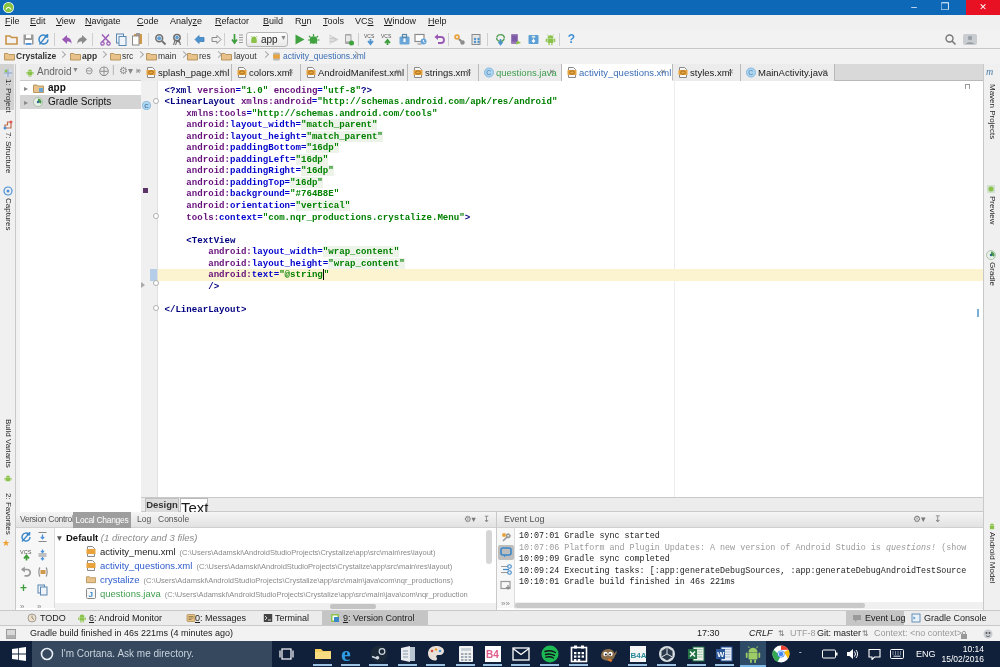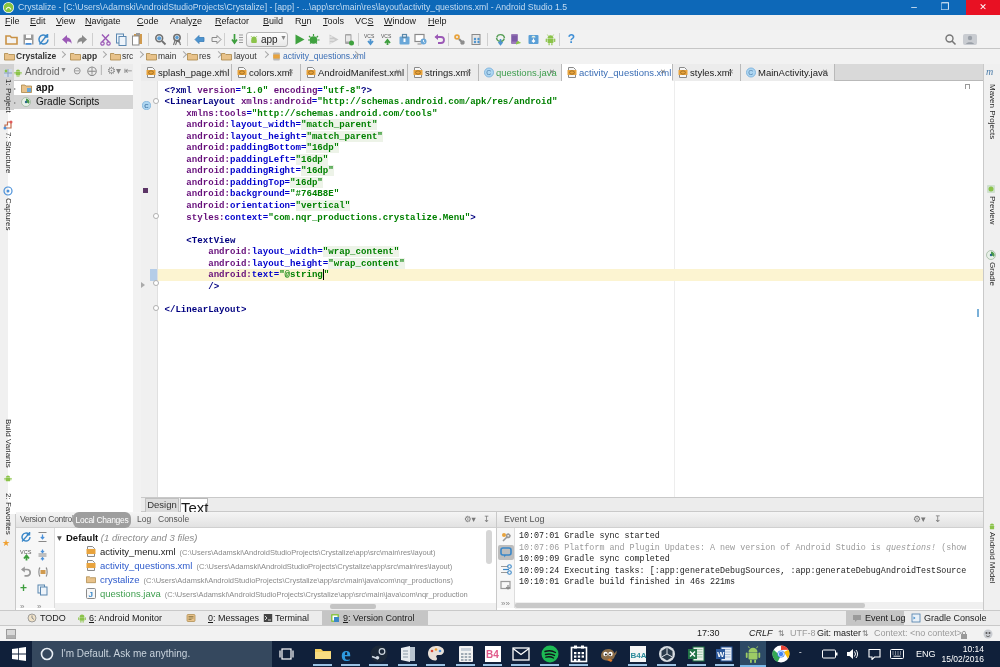--- a/index.html
+++ b/index.html
@@ -24,21 +24,21 @@
 .cfold{position:absolute;top:3px;width:11px;height:9px;}
 .csep{position:absolute;top:2.5px;width:5px;height:5px;border-right:1.3px solid #a8a8a8;border-top:1.3px solid #a8a8a8;transform:rotate(45deg);}
 .ticn{position:absolute;left:5px;top:3px;width:10px;height:11px;}
 .tlab{position:absolute;left:17px;top:1px;}
 
 #lstripe{left:0;top:64px;width:16px;height:546px;background:#f0f0f0;border-right:1px solid #c9c9c9;}
 #rstripe{left:983px;top:64px;width:17px;height:546px;background:#f0f0f0;border-left:1px solid #c9c9c9;}
 .vlab{position:absolute;font-size:8px;color:#2a2a2a;white-space:nowrap;transform-origin:0 0;}
 .vl-r{transform:rotate(90deg);}
 
-#projpanel{left:8px;top:64px;width:125px;height:450px;background:#fff;}
+#projpanel{left:20px;top:64px;width:125px;height:450px;background:#fff;}
 #projhead{position:absolute;left:0;top:0;width:125px;height:17px;background:#ececec;border-bottom:1px solid #c9c9c9;font-size:10px;color:#666;}
 #projtree{position:absolute;left:0;top:17px;width:125px;}
 .ptrow{position:relative;height:14px;font-size:10px;line-height:14px;color:#111;}
 
 #tabrow{left:141px;top:64px;width:842px;height:17px;background:#d9d9d9;border-bottom:1px solid #b9b9b9;font-size:9.5px;}
 .etab{position:absolute;top:0;height:17px;background:#ececec;border-right:1px solid #b9b9b9;color:#1a1a1a;line-height:16px;white-space:nowrap;}
 .etab .x{position:absolute;top:4px;color:#777;font-size:7px;line-height:8px;}
 .etabsel{background:#fff;border-bottom:1px solid #fff;}
 
 #editor{left:141px;top:81px;width:842px;height:416px;background:#fff;font-family:"Liberation Mono",monospace;font-size:9.1px;font-weight:bold;}
@@ -88,21 +88,20 @@
 </style></head>
 <body>
 <div id="root">
 
 <div class="abs" id="titlebar">
   <svg class="abs" style="left:3px;top:2px" width="11" height="11" viewBox="0 0 11 11">
         <circle cx="5.5" cy="5.5" r="5.5" fill="#fff"></circle>
         <circle cx="5.5" cy="5.5" r="4.8" fill="#89c540"></circle>
         <path d="M3 7.5 Q5.5 3 8 7.5" fill="none" stroke="#fff" stroke-width="1.2"></path>
       </svg>
-  <span class="ttext">Crystalize - [C:\Users\Adamski\AndroidStudioProjects\Crystalize] - [app] - ...\app\src\main\res\layout\activity_questions.xml - Android Studio 1.5</span>
   <span class="capbtn" style="right:72px;width:28px;">–</span>
   <span class="capbtn" style="right:40px;width:30px;">❐</span>
   <div id="tclose">✕</div>
 </div>
 
 <div class="abs" id="menubar">
   <span style="left:5px"><u>F</u>ile</span>
   <span style="left:30px"><u>E</u>dit</span>
   <span style="left:56px"><u>V</u>iew</span>
   <span style="left:85px"><u>N</u>avigate</span>
@@ -454,39 +453,39 @@
 <div class="cl" style="top:15px"><span class="tg">&lt;LinearLayout </span><span class="pf">xmlns:android</span><span class="an">=</span><span class="sv">"http://schemas.android.com/apk/res/android"</span></div>
 <div class="cl" style="top:26.6px">    <span class="pf">xmlns:tools</span><span class="an">=</span><span class="sv">"http://schemas.android.com/tools"</span></div>
 <div class="cl" style="top:38.1px">    <span class="pf">android:</span><span class="an">layout_width=</span><span class="svh">"match_parent"</span></div>
 <div class="cl" style="top:49.7px">    <span class="pf">android:</span><span class="an">layout_height=</span><span class="svh">"match_parent"</span></div>
 <div class="cl" style="top:61.2px">    <span class="pf">android:</span><span class="an">paddingBottom=</span><span class="svh">"16dp"</span></div>
 <div class="cl" style="top:72.8px">    <span class="pf">android:</span><span class="an">paddingLeft=</span><span class="svh">"16dp"</span></div>
 <div class="cl" style="top:84.3px">    <span class="pf">android:</span><span class="an">paddingRight=</span><span class="svh">"16dp"</span></div>
 <div class="cl" style="top:95.9px">    <span class="pf">android:</span><span class="an">paddingTop=</span><span class="svh">"16dp"</span></div>
 <div class="cl" style="top:107.4px">    <span class="pf">android:</span><span class="an">background=</span><span class="sv">"#764B8E"</span></div>
 <div class="cl" style="top:119px">    <span class="pf">android:</span><span class="an">orientation=</span><span class="svh">"vertical"</span></div>
-<div class="cl" style="top:130.5px">    <span class="pf">styles:</span><span class="an">context=</span><span class="sv">"com.nqr_productions.crystalize.Menu"</span><span class="tg">&gt;</span></div>
+<div class="cl" style="top:130.5px">    <span class="pf">tools:</span><span class="an">context=</span><span class="sv">"com.nqr_productions.crystalize.Menu"</span><span class="tg">&gt;</span></div>
 <div class="cl" style="top:153.6px">    <span class="tg">&lt;TextView</span></div>
 <div class="cl" style="top:165.2px">        <span class="pf">android:</span><span class="an">layout_width=</span><span class="svh">"wrap_content"</span></div>
 <div class="cl" style="top:176.7px">        <span class="pf">android:</span><span class="an">layout_height=</span><span class="svh">"wrap_content"</span></div>
 <div class="cl" style="top:188.3px">        <span class="pf">android:</span><span class="an">text=</span><span class="sv">"@string</span><span style="border-left:1px solid #000;"></span><span class="sv">"</span></div>
 <div class="cl" style="top:199.8px">        <span class="tg">/&gt;</span></div>
 <div class="cl" style="top:223px"><span class="tg">&lt;/LinearLayout&gt;</span></div>
   </div>
 </div>
 
 <div class="abs" id="dtrow">
-  <span style="position:absolute;left:4px;top:0;width:34px;height:15px;background:#dcdcdc;border:1px solid #c0c0c0;border-bottom:none;text-align:center;font-size:9.5px;color:#333;">Design</span>
+  <span style="position:absolute;left:4px;top:0;width:34px;height:15px;background:#dcdcdc;border:1px solid #c0c0c0;border-bottom:none;text-align:center;font-size:9.5px;color:#333;font-weight:bold;">Design</span>
   <span style="position:absolute;left:39px;top:0;width:28px;height:15px;background:#fff;border:1px solid #b9b9b9;border-bottom:none;text-align:center;font-size:15px;">Text</span>
 </div>
 
 <div class="abs" id="vcpanel">
   <div id="vchead">
     <span style="position:absolute;left:4px;top:2px;letter-spacing:-0.3px;">Version Control:</span>
-    <span style="position:absolute;left:57px;top:0px;width:58px;height:16px;background:#9e9e9e;color:#fff;text-align:center;line-height:16px;white-space:nowrap;letter-spacing:-0.3px;border-radius:6px;">Local Changes</span>
+    <span style="position:absolute;left:57px;top:0px;width:58px;height:16px;background:#9e9e9e;color:#fff;text-align:center;line-height:16px;white-space:nowrap;letter-spacing:-0.3px;">Local Changes</span>
     <span style="position:absolute;left:121px;top:2px;">Log</span>
     <span style="position:absolute;left:142px;top:2px;">Console</span>
     <span style="position:absolute;left:448px;top:2px;color:#777;">⚙▾</span>
     <span style="position:absolute;left:467px;top:2px;color:#777;">↧</span>
   </div>
   <div class="vctoolcol">
     <svg class="abs" style="left:4px;top:3px;" width="12" height="12" viewBox="0 0 12 12">
           <path d="M10 6a4 4 0 1 1-1.2-2.8M9.5 1v2.7H6.8" fill="none" stroke="#3a87c8" stroke-width="1.4"></path>
           <path d="M2 10.5 10 1.5" stroke="#3a87c8" stroke-width="1.2"></path>
         </svg>
@@ -597,21 +596,21 @@
         <rect x="1.2" y="4.2" width="1" height="2.8" rx=".5" fill="#8bc34a"></rect>
         <rect x="7.8" y="4.2" width="1" height="2.8" rx=".5" fill="#8bc34a"></rect>
         <rect x="3.4" y="8" width="1" height="1.6" fill="#8bc34a"></rect>
         <rect x="5.6" y="8" width="1" height="1.6" fill="#8bc34a"></rect>
       </svg>
   <span style="left:89px;"><u>6</u>: Android Monitor</span>
   <svg class="bicn" style="left:186px" viewBox="0 0 10 10">
         <rect x="1" y="1.5" width="8" height="7" rx="1" fill="#e8c28a" stroke="#a98648" stroke-width=".7"></rect>
         <path d="M2.5 3.5h5M2.5 5h5M2.5 6.5h3" stroke="#7a6a3a" stroke-width=".7"></path>
       </svg>
-  <span style="left:208px;"><u>0</u>: Messages</span>
+  <span style="left:195px;"><u>0</u>: Messages</span>
   <svg class="bicn" style="left:263px" viewBox="0 0 10 10">
         <rect x="0.8" y="1" width="8.4" height="8" fill="#444"></rect>
         <path d="M2 3l2 2-2 2M5 7h3" stroke="#e8e8e8" stroke-width=".9" fill="none"></path>
       </svg>
   <span style="left:275px;">Terminal</span>
   <span style="left:322px;width:106px;height:15px;background:#c5c5c5;"></span>
   <svg class="bicn" style="left:330px" viewBox="0 0 10 10">
         <rect x="1" y="1" width="8" height="8" rx="1" fill="#8bc34a"></rect>
         <rect x="2.5" y="2.5" width="5" height="5" fill="#fff"></rect>
         <rect x="4" y="4" width="5" height="5" fill="#3a87c8"></rect>
@@ -627,20 +626,21 @@
         <path d="M2.5 3.5l2 1.5-2 1.5" fill="#3a87c8"></path>
       </svg>
   <span style="left:924px;">Gradle Console</span>
 </div>
 
 <div class="abs" id="statusbar">
   <svg class="bicn" style="left:6px;top:3px;" viewBox="0 0 10 10">
         <rect x="0.5" y="0.5" width="9" height="9" fill="#d8d8d8" stroke="#9a9a9a"></rect>
         <rect x="0.5" y="6" width="9" height="3.5" fill="#b0b0b0"></rect>
       </svg>
+  <span style="left:30px;">Gradle build finished in 46s 221ms (4 minutes ago)</span>
   <span style="left:697px;">17:30</span>
   <span style="left:749px;font-style:italic;">CRLF</span>
       <span style="left:778px;color:#777;font-size:8px;">⇅</span>
   <span style="left:790px;color:#9a9a9a;">UTF-8</span>
   <span style="left:817px;">Git: master</span>
   <span style="left:862px;color:#777;font-size:8px;">⇅</span>
   <span style="left:874px;color:#9a9a9a;">Context: &lt;no context&gt;</span>
   <svg class="bicn" style="left:960px;top:4px;width:8px;height:10px;" viewBox="0 0 8 10">
         <rect x="1" y="4" width="6" height="5" fill="#999"></rect>
         <path d="M2.5 4V2.8a1.5 1.5 0 0 1 3 0V4" fill="none" stroke="#999" stroke-width="1"></path>
@@ -654,21 +654,21 @@
 </div>
 
 <div class="abs" id="taskbar">
   <svg class="tbicon" style="left:12px;top:6px;width:14px;height:14px;" viewBox="0 0 14 14">
         <path d="M0 2l6-.8v5.2H0zM6.8 1.1 14 0v6.4H6.8zM0 7.6h6v5.2l-6-.8zM6.8 7.6H14V14l-7.2-1.1z" fill="#fff"></path>
       </svg>
   <div id="cortana">
     <svg class="abs" style="left:8px;top:6px;" width="14" height="14" viewBox="0 0 14 14">
           <circle cx="7" cy="7" r="5.5" fill="none" stroke="#e8eef4" stroke-width="1.6"></circle>
         </svg>
-    <span style="margin-left:29px;">I'm Default. Ask me anything.</span>
+    <span style="margin-left:29px;">I'm Cortana. Ask me directory.</span>
   </div>
   <svg class="tbicon" style="left:279px;top:6px;width:15px;height:14px;" viewBox="0 0 15 14">
         <rect x="3" y="2" width="9" height="10" fill="none" stroke="#fff" stroke-width="1.2"></rect>
         <path d="M1 3.5v7M14 3.5v7" stroke="#fff" stroke-width="1.2"></path>
       </svg>
   <svg class="tbicon" style="left:313px;" viewBox="0 0 20 20">
         <path d="M2 5h6l2 2h8v8H2z" fill="#f5d060"></path>
         <path d="M2 8h16v7H2z" fill="#f7dc82"></path>
       </svg>
   <span class="abs" style="left:341px;top:0px;color:#2e9ae0;font-size:22px;font-weight:bold;font-family:'Liberation Serif',serif;">e</span>

